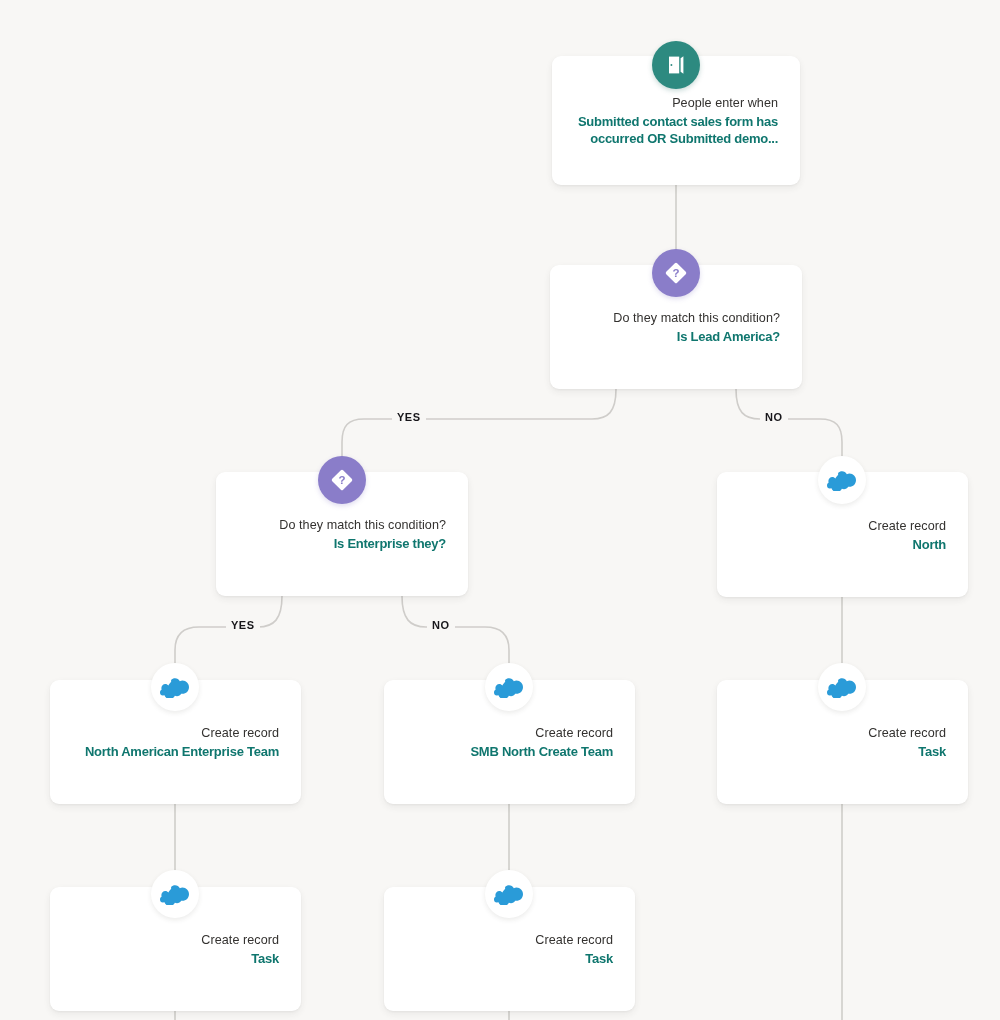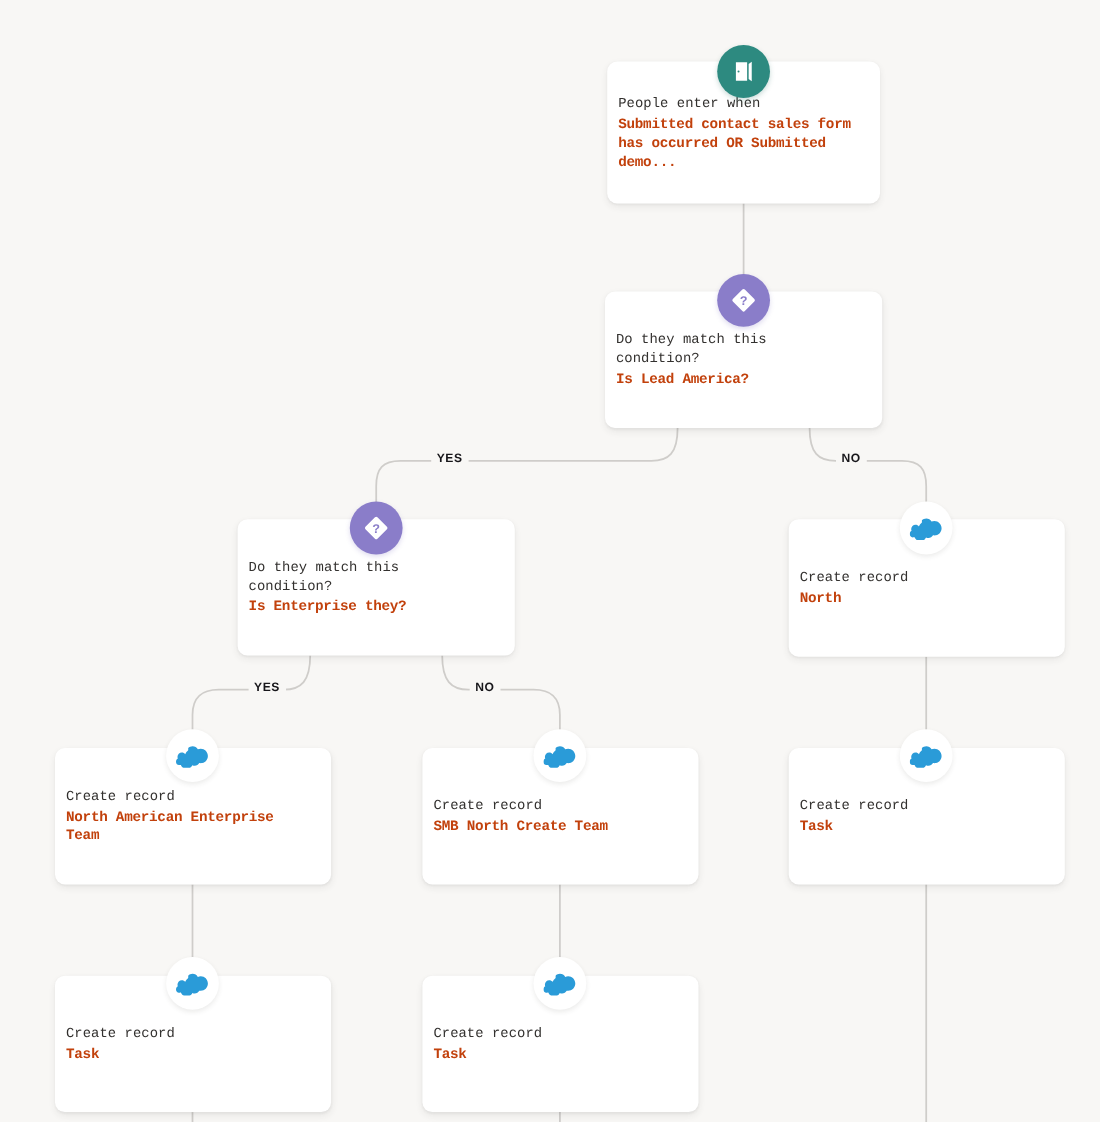--- a/index.html
+++ b/index.html
@@ -39,35 +39,34 @@
     box-shadow: 0 3px 7px rgba(60,55,50,0.075),
                 0 1px 2px rgba(60,55,50,0.05);
     box-sizing: border-box;
   }
   .node-body {
     position: absolute;
     left: 0;
     right: 12px;
     top: 50%;
     transform: translateY(-50%);
-    text-align: left;
+    text-align: right;
     padding: 0 10px;
     box-sizing: border-box;
-    font-family: Liberation Mono, monospace;
   }
   .node-sub {
     font-size: 12.6px;
     color: #33312f;
     line-height: 17px;
     letter-spacing: 0.05px;
   }
   .node-title {
     font-size: 13px;
     font-weight: bold;
-    color: #c2410c;
+    color: #0f766e;
     line-height: 17px;
     letter-spacing: -0.25px;
     margin-top: 1px;
   }
   .icon-badge {
     position: absolute;
     width: 48px;
     height: 48px;
     border-radius: 50%;
     display: flex;

